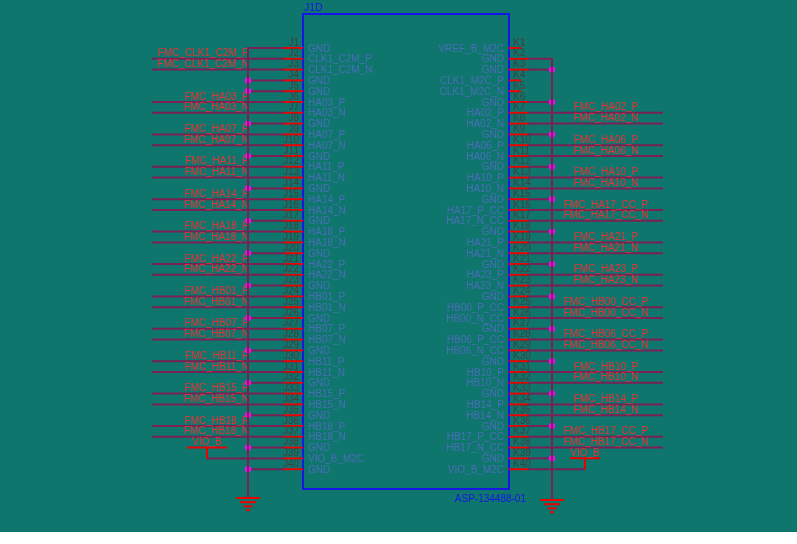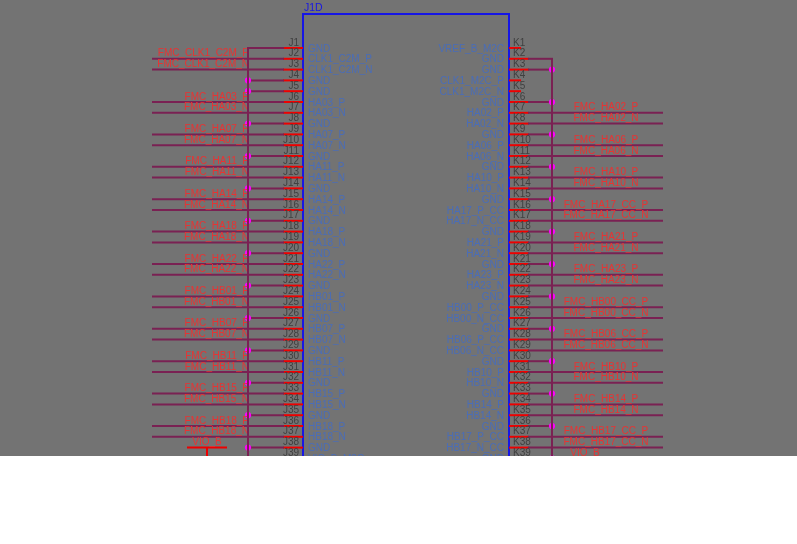--- a/index.html
+++ b/index.html
@@ -1,16 +1,16 @@
 <!DOCTYPE html>
 <html><head>
 <meta charset="utf-8">
 <style>
   html,body{margin:0;padding:0;background:#ffffff;}
-  .canvas{position:relative;width:797px;height:456px;background:#737373;overflow:hidden;}
+  .canvas{position:relative;width:797px;height:532px;background:#0f766e;overflow:hidden;}
   svg text{font-family:"Liberation Sans", sans-serif;}
   .title-text{font-size:10.5px;}
   .part-text{font-size:10px;}
 </style>
 </head>
 <body>
 
 <div class="canvas">
   <svg id="schematic" width="797" height="544" viewBox="0 0 797 544" xmlns="http://www.w3.org/2000/svg">
     <rect id="body-rect" x="303" y="14" width="206" height="475" fill="none" stroke-width="2" stroke="#1616e6"></rect>

